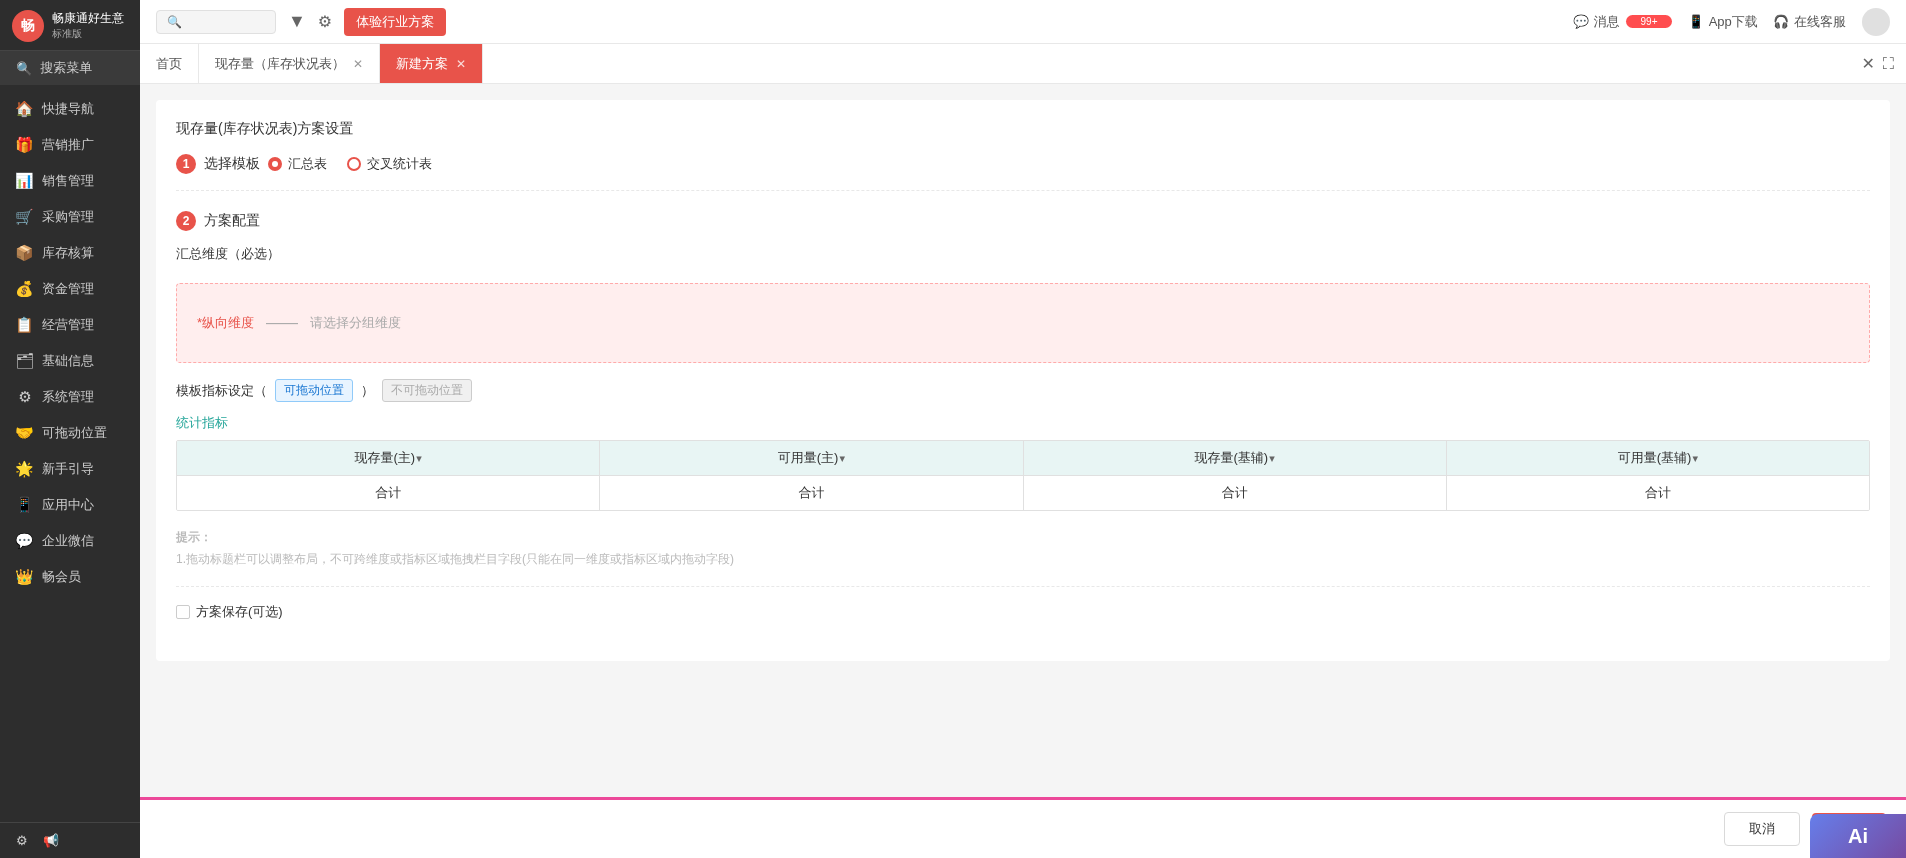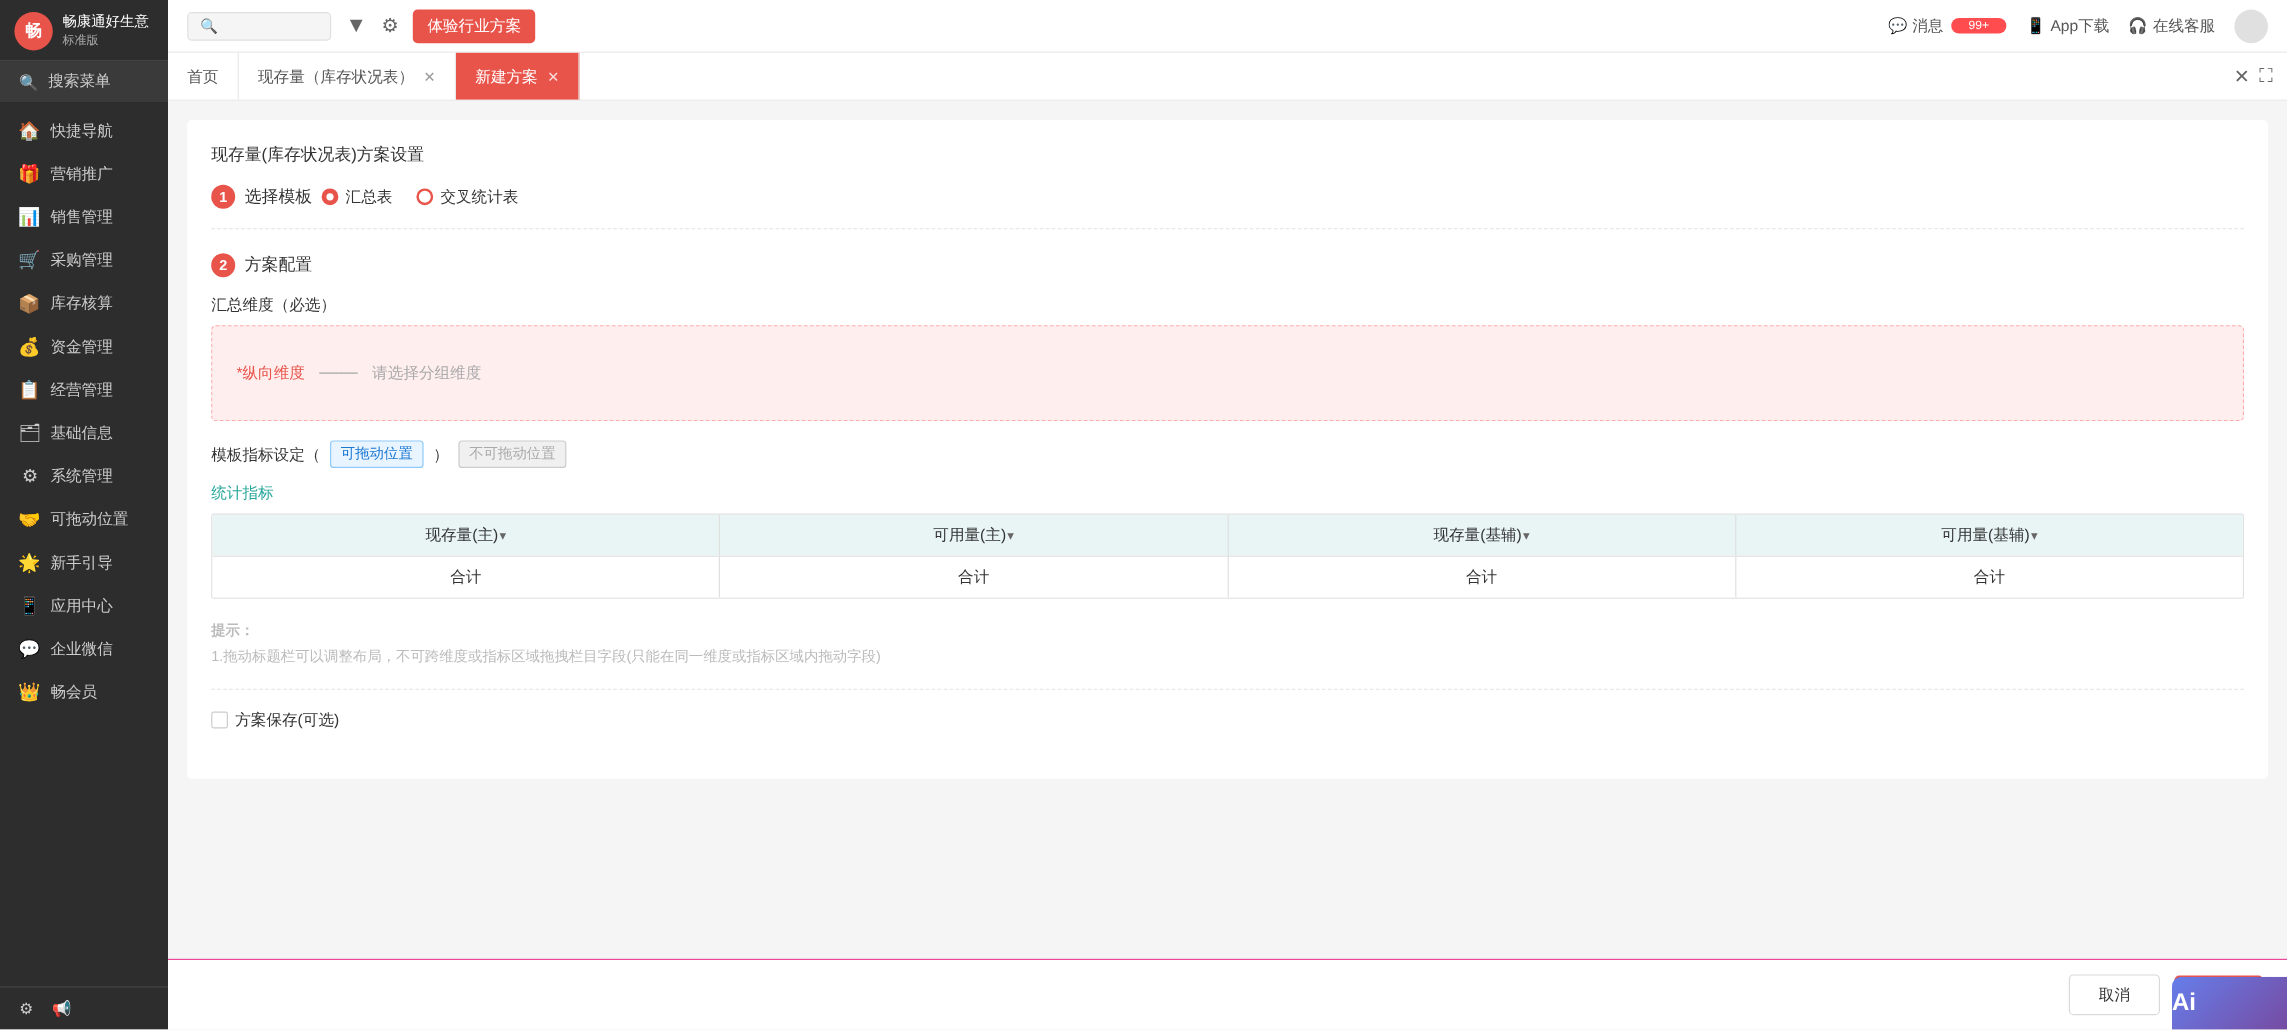--- a/index.html
+++ b/index.html
@@ -132,21 +132,21 @@
     .radio-circle {
       width: 14px; height: 14px; border-radius: 50%;
       border: 2px solid #e8534a; background: #e8534a;
       display: flex; align-items: center; justify-content: center;
     }
     .radio-circle.empty { background: #fff; }
     .radio-dot { width: 6px; height: 6px; background: #fff; border-radius: 50%; }
 
     
     .dimension-section { margin-bottom: 16px; }
-    .dimension-label { font-size: 13px; color: #333; margin-bottom: 8px; }
+    .dimension-label { font-size: 13px; color: #333; margin-bottom: 20px; }
     .dimension-box {
       background: #ffeeee; border: 1px dashed #ffaaaa;
       border-radius: 4px; padding: 24px 20px;
       min-height: 80px; display: flex; align-items: center;
     }
     .dimension-inner { display: flex; align-items: center; gap: 12px; }
     .dimension-required { color: #e8534a; font-size: 13px; }
     .dimension-arrow { color: #aaa; font-size: 16px; }
     .dimension-placeholder { color: #aaa; font-size: 13px; }
 
@@ -193,21 +193,21 @@
     .divider { border: none; border-top: 1px dashed #e8e8e8; margin: 16px 0; }
 
     
     .footer-section { display: flex; align-items: center; gap: 8px; margin-top: 8px; }
     .checkbox-item { display: flex; align-items: center; gap: 6px; font-size: 13px; color: #333; cursor: pointer; }
     .checkbox-box { width: 14px; height: 14px; border: 1px solid #ccc; border-radius: 2px; background: #fff; }
 
     
     .bottombar {
       background: #fff;
-      border-top: 1px solid #ec4899;
+      border-top: 3px solid #ec4899;
       padding: 12px 20px;
       display: flex; align-items: center; justify-content: flex-end;
       gap: 12px; flex-shrink: 0;
     }
     .cancel-btn {
       padding: 7px 24px; border: 1px solid #d9d9d9;
       background: #fff; color: #333; border-radius: 4px; cursor: pointer; font-size: 13px;
     }
     .query-btn {
       padding: 7px 24px; border: none;
@@ -217,21 +217,21 @@
     
     .sidebar-nav::-webkit-scrollbar { width: 4px; }
     .sidebar-nav::-webkit-scrollbar-thumb { background: #555; }
 
     
     .ai-float {
       position: fixed; right: 0; bottom: 0;
       width: 96px; height: 44px;
       background: linear-gradient(135deg, #667eea, #764ba2);
       color: white; font-size: 20px; font-weight: bold;
-      display: flex; align-items: center; justify-content: flex-start;
+      display: flex; align-items: center; justify-content: center;
       cursor: pointer; border-radius: 8px 0 0 0;
       z-index: 999;
     }
   </style>
 </head>
 <body>
 
 <div class="sidebar">
   <div class="sidebar-brand">
     <div class="brand-logo">

